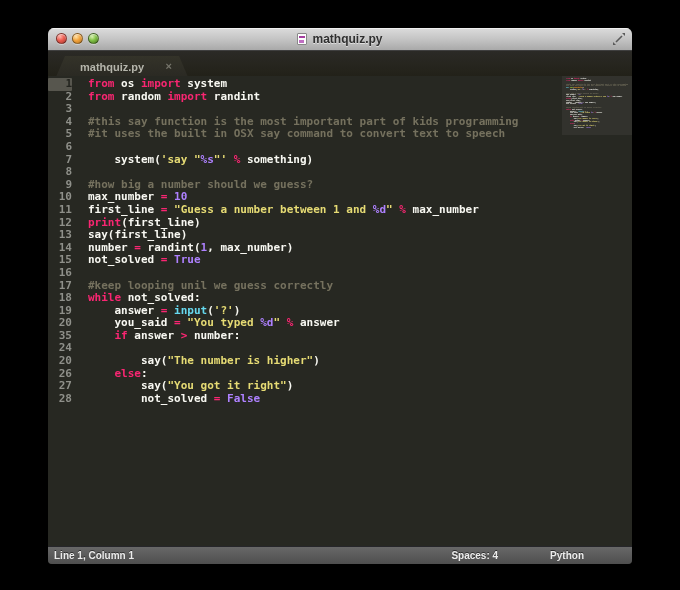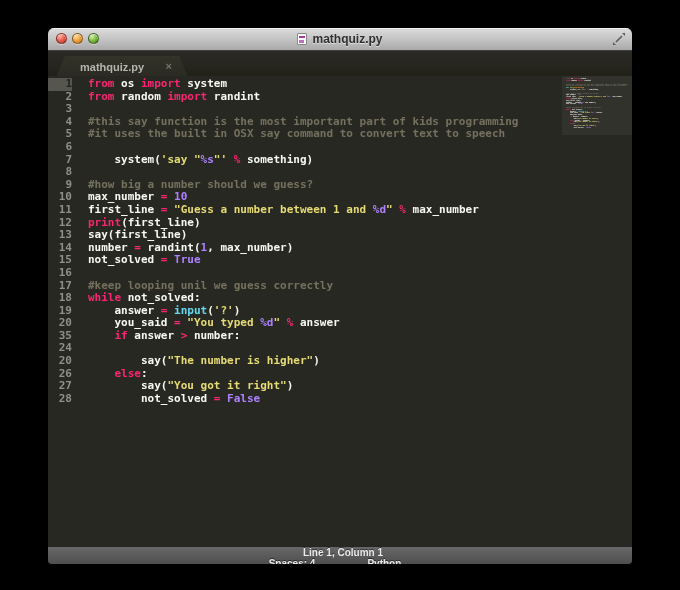--- a/index.html
+++ b/index.html
@@ -77,26 +77,25 @@
   .minimap{position:absolute;left:516px;top:2px;width:480px;
     transform:scale(0.143);transform-origin:0 0;}
   
   .statusbar{
     position:absolute;left:0;right:0;bottom:0;height:17px;
     background:linear-gradient(#686868,#4e4e4e);
     border-top:1px solid #26262a;
     display:flex;align-items:center;justify-content:space-between;
     font-size:10px;font-weight:bold;color:#ececec;
     text-shadow:0 -1px 0 rgba(0,0,0,.55);
-    flex-direction:column;
   }
   .status-left{padding-left:6px;}
   .status-right{display:flex;align-items:center;}
   .status-spaces{margin-right:52px;margin-left:24px;}
-  .status-syntax{margin-right:34px;}
+  .status-syntax{margin-right:48px;}
 </style>
 </head>
 <body>
 
 <div class="window">
 
   <div class="titlebar">
     <div class="lights">
       <div class="light red"></div>
       <div class="light yellow"></div>

